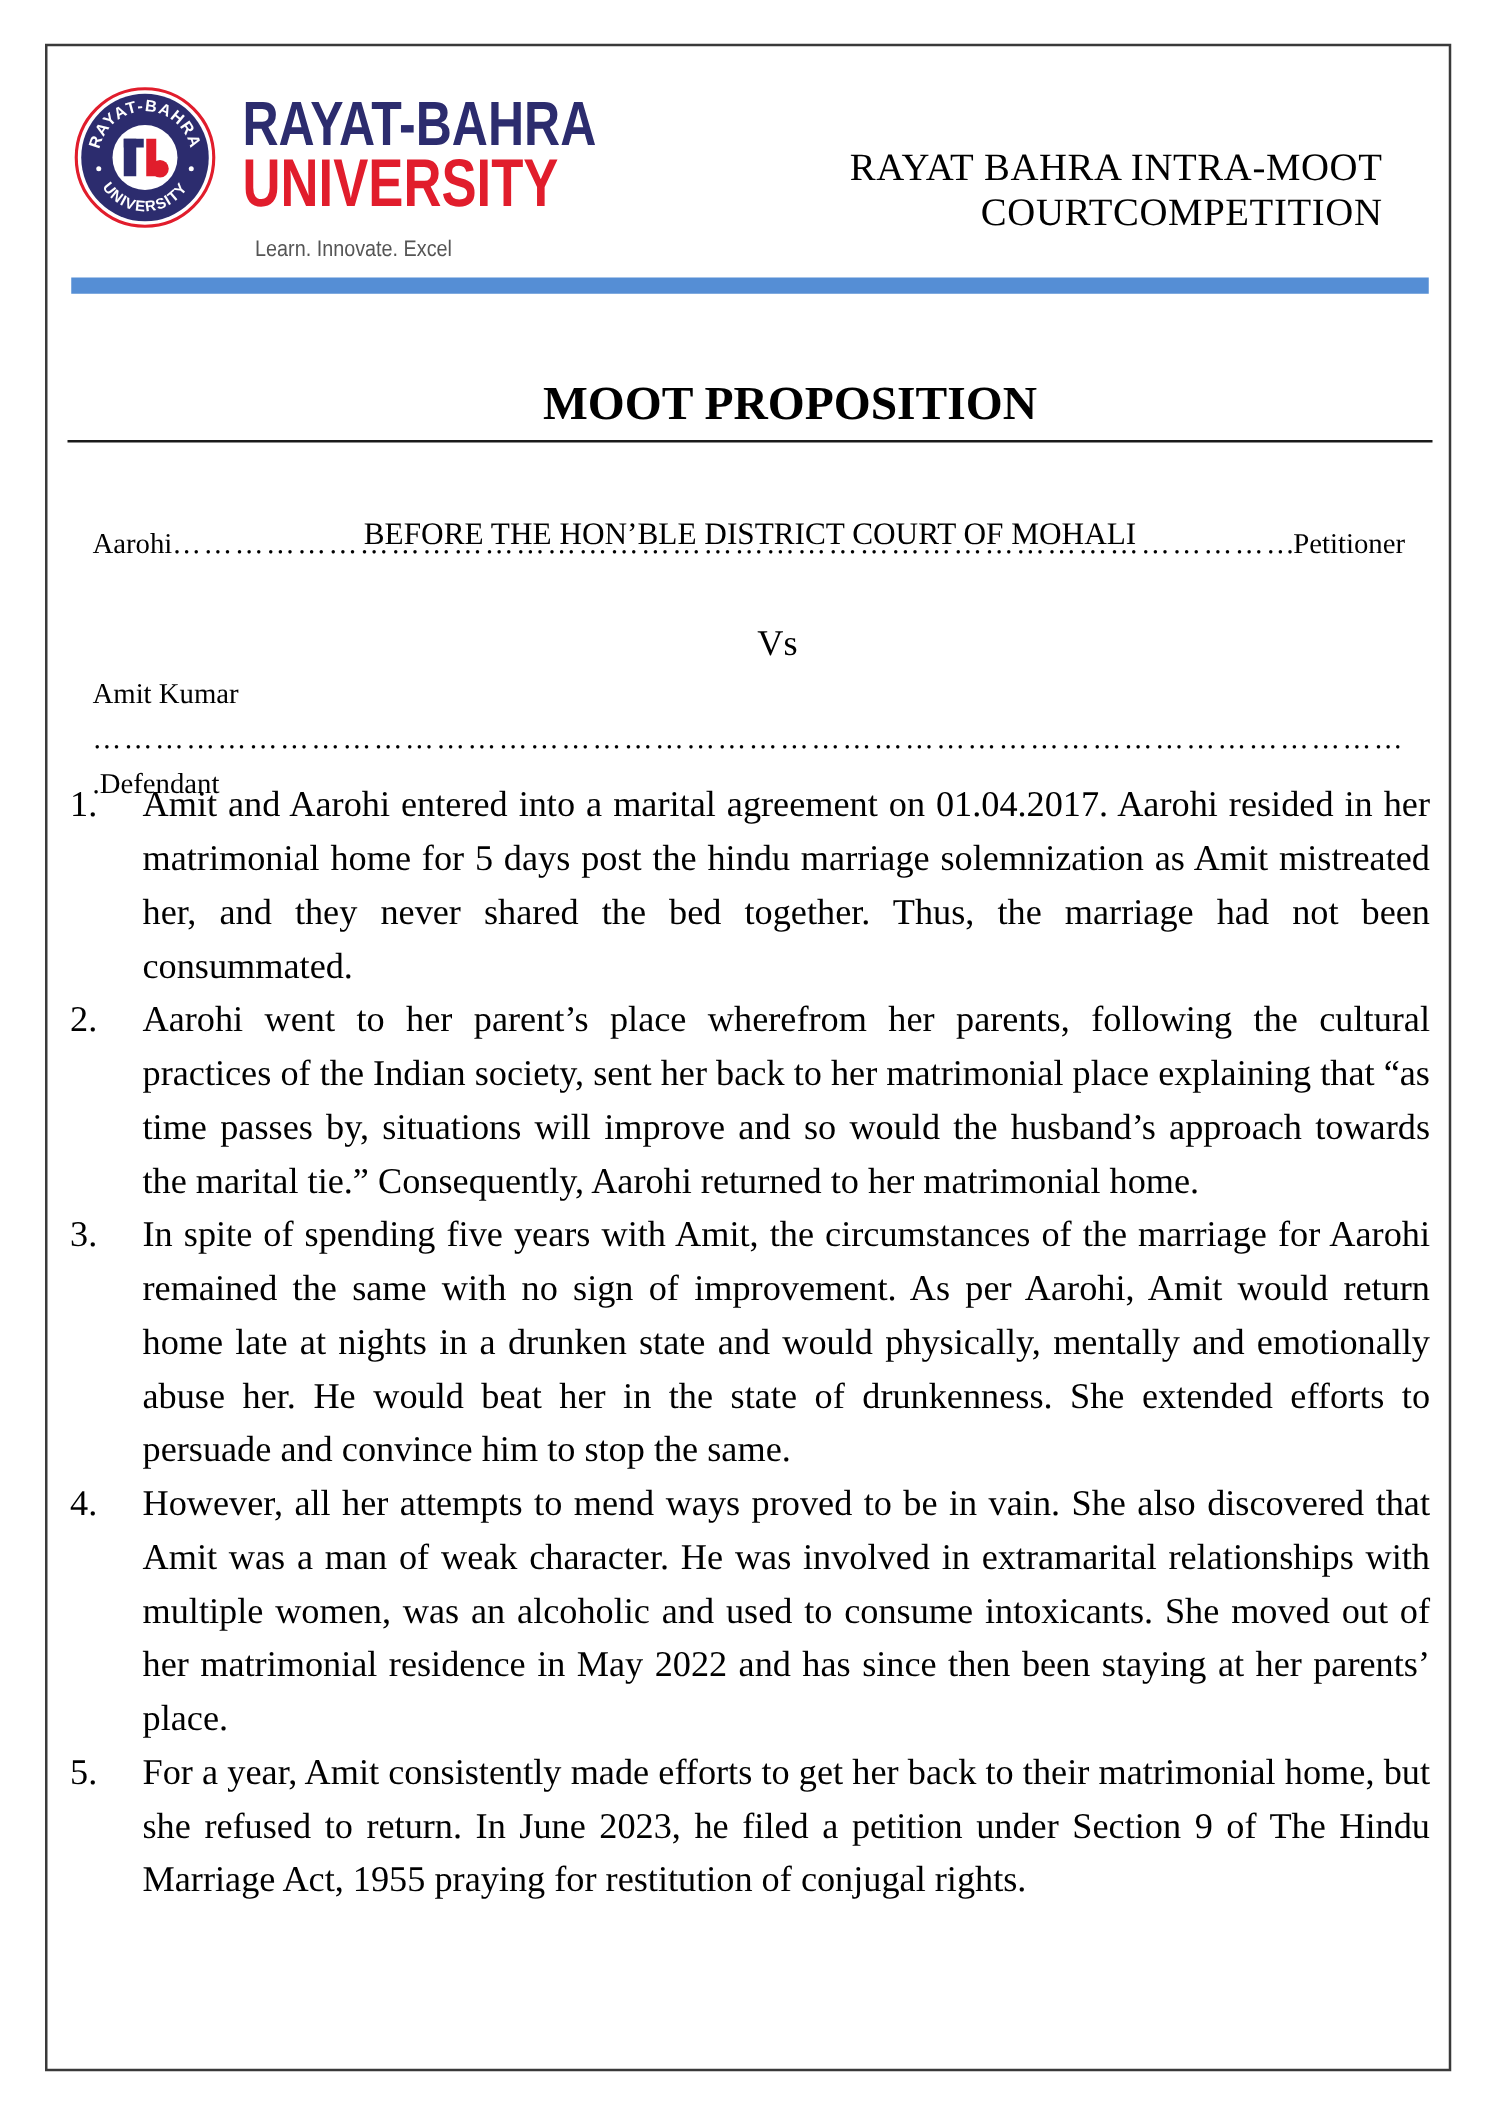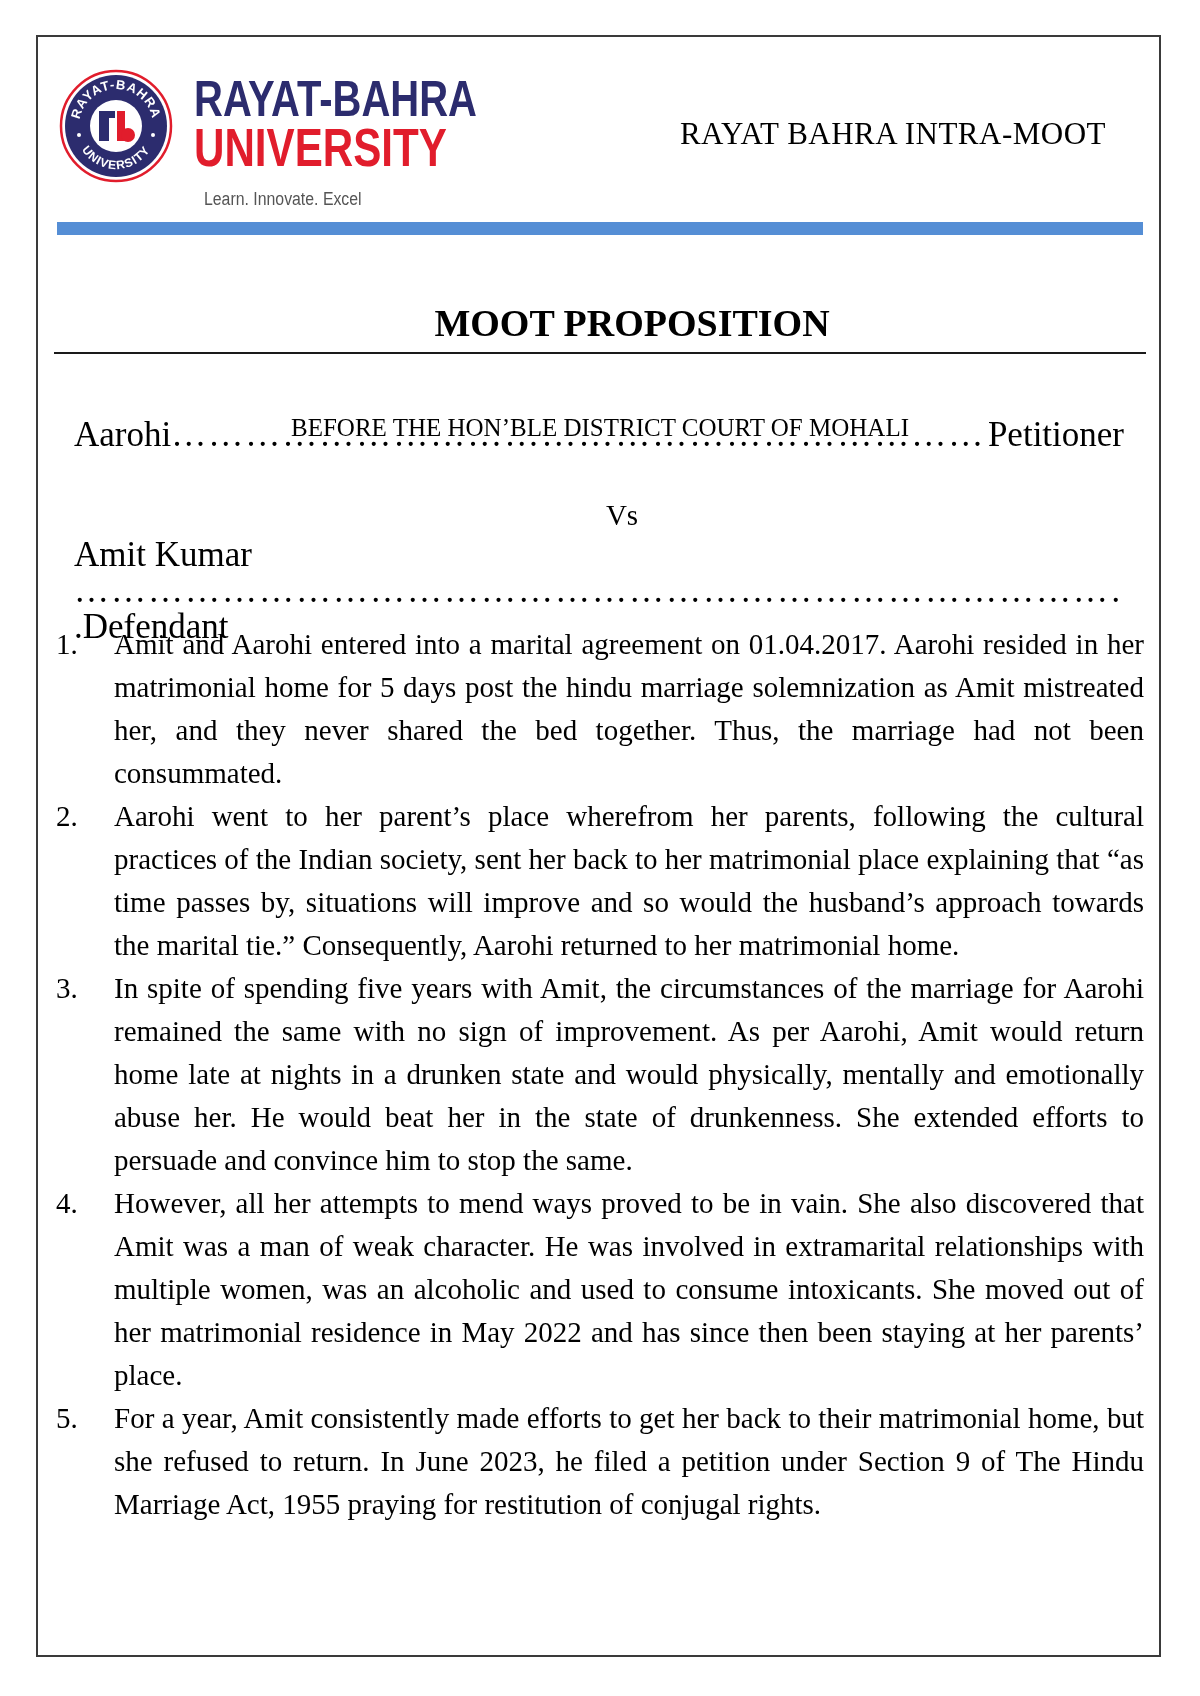--- a/index.html
+++ b/index.html
@@ -22,21 +22,21 @@
                  font-size:31px; line-height:36px; letter-spacing:0.5px;margin-top:16px; }
   .blue-bar { position:absolute; left:57px; top:222px; width:1086px; height:13px; background:#558ed5; }
 
   
   .title { position:absolute; left:0; width:1200px; top:301px; text-align:center;
            font-weight:bold; font-size:38px; line-height:44px;padding-left:32px; }
   .title-rule { position:absolute; left:54px; top:352px; width:1092px; height:2px; background:#1a1a1a; }
 
   
   .court { position:absolute; left:0; width:1200px; top:410px; text-align:center; font-size:25px; line-height:36px; }
-  .party-line { position:absolute; left:74px; width:1050px; font-size:35px; line-height:36px;
+  .party-line { position:absolute; left:74px; width:1050px; font-size:23px; line-height:36px;
                 display:flex; align-items:baseline; white-space:nowrap; overflow:hidden; }
   .party-line .dots { flex:1; overflow:hidden; letter-spacing:2px; }
   .party-line .role { flex:none; }
   .vs { position:absolute; left:0; width:1200px; text-align:center; font-size:29px; line-height:36px; top:497px;padding-left:22px; }
 
   
   .facts { position:absolute; left:56px; top:623px; width:1088px; margin:0; padding:0; list-style:none;
            font-size:29px; line-height:43px; }
   .fact { position:relative; padding-left:58px; text-align:justify; text-align-last:left; }
   .fact-num { position:absolute; left:0; top:0; }
@@ -71,20 +71,21 @@
 </svg>
 
 <div class="wordmark">
   <div class="wm-line1">RAYAT-BAHRA</div>
   <div class="wm-line2">UNIVERSITY</div>
 </div>
 <div class="tagline">Learn. Innovate. Excel</div>
 
 <div class="competition">
   <div>RAYAT BAHRA INTRA-MOOT</div>
+  <div>COURTCOMPETITION</div>
 </div>
 
 <div class="blue-bar"></div>
 
 <div class="title">MOOT PROPOSITION</div>
 <div class="title-rule"></div>
 
 <div class="court">BEFORE THE HON’BLE DISTRICT COURT OF MOHALI</div>
 
 <div class="party-line" style="top:417px;">

